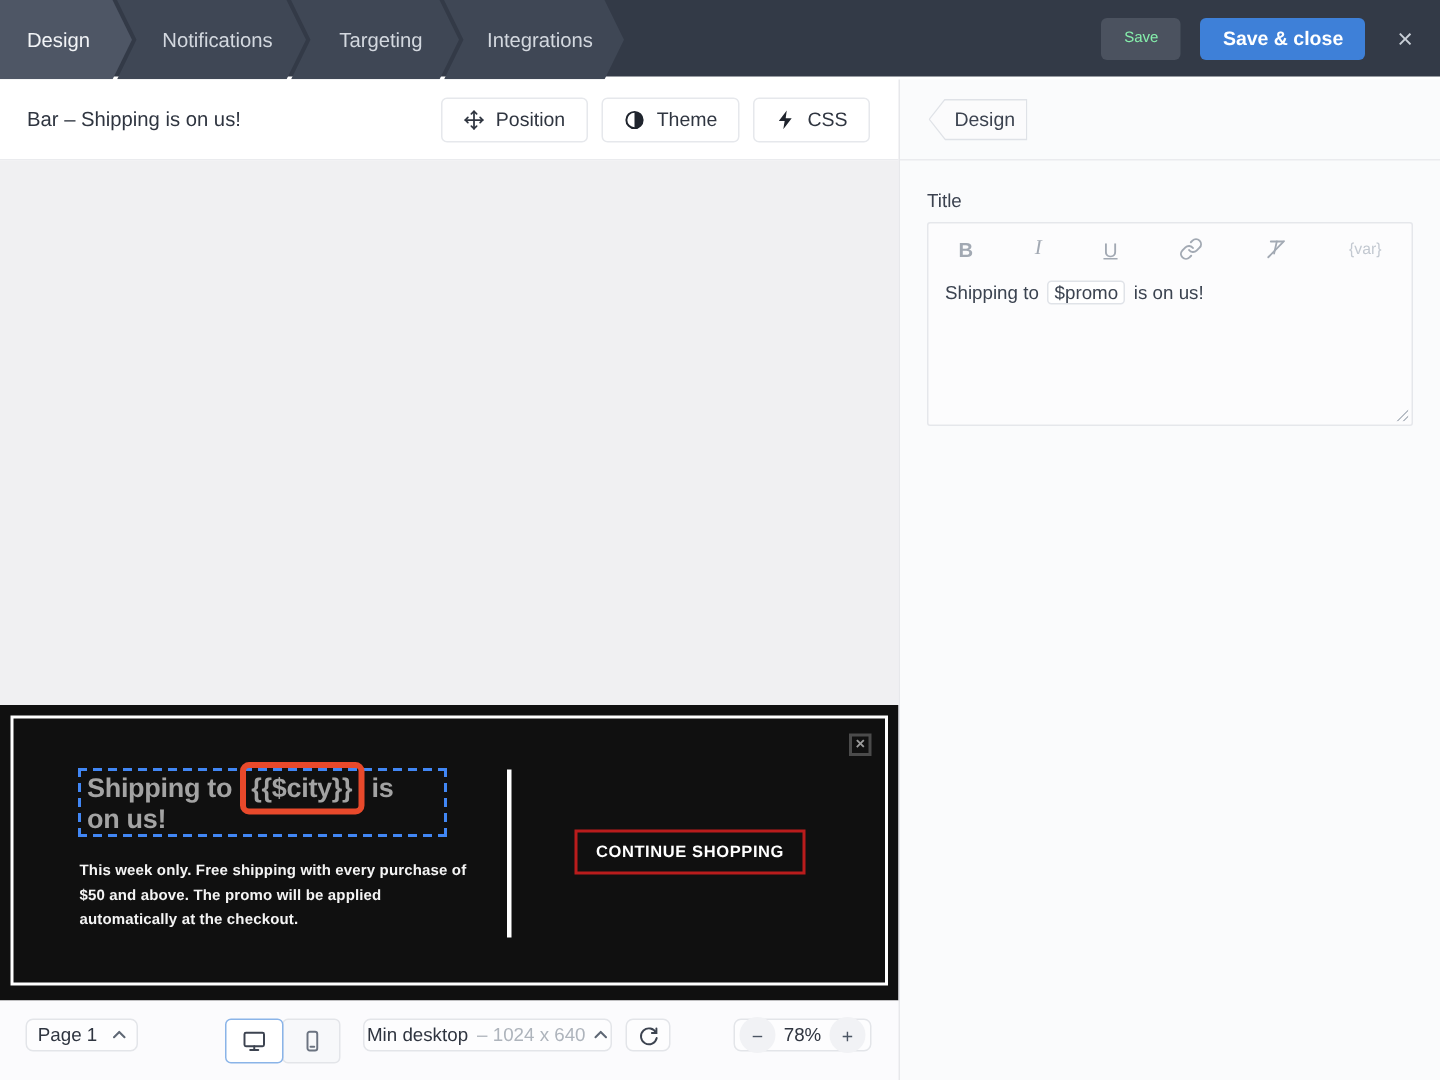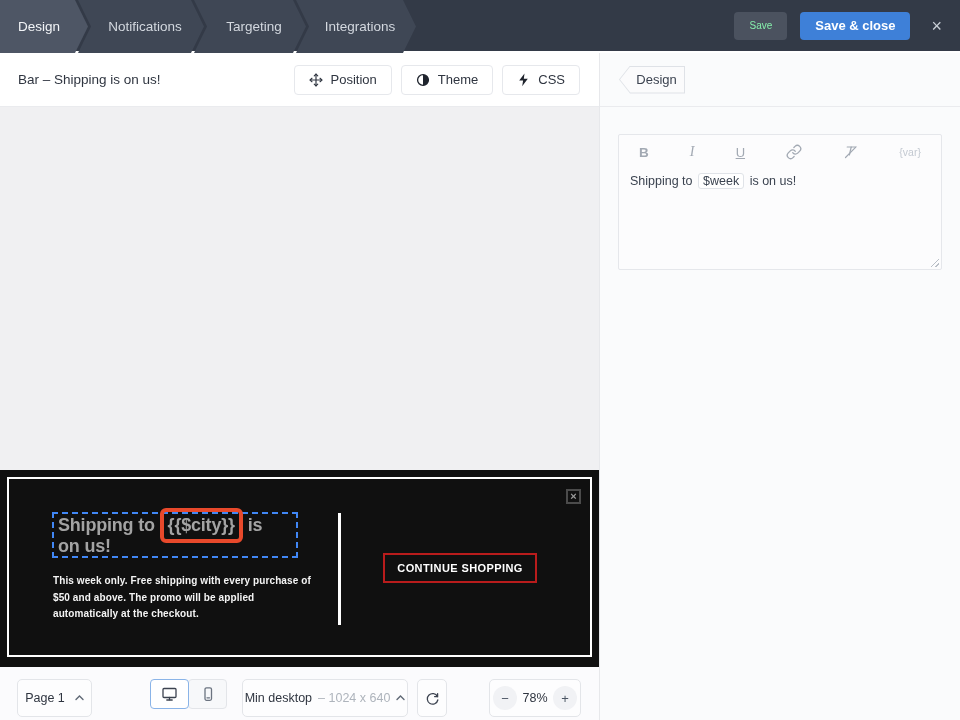--- a/index.html
+++ b/index.html
@@ -31,21 +31,21 @@
   .preview-frame { position:absolute; left:7px; top:7px; right:7px; bottom:10px; border:2px solid #ffffff; }
   .sel-box { position:absolute; left:52px; top:42px; width:246px; height:46px; border:2px dashed #4187f5; padding:1px 0 0 4px; font-size:18px; line-height:21px; font-weight:800; color:#a3a3a3; letter-spacing:-0.2px; }
   .var-box { display:inline-block; border:4px solid #e8492b; border-radius:6px; padding:3px 4px; margin:-9px 0; position:relative; }
   .body-copy { position:absolute; left:53px; top:103px; width:262px; font-size:10px; font-weight:600; line-height:16.5px; color:#f4f4f4; letter-spacing:0.1px; }
   .divider-v { position:absolute; left:338px; top:43px; width:3px; height:112px; background:#ffffff; }
   .cta { position:absolute; left:383px; top:83px; width:154px; height:30px; border:2px solid #b91c1c; background:transparent; color:#ffffff; font-size:11px; font-weight:700; letter-spacing:0.4px; display:flex; align-items:center; justify-content:center; font-family:"Liberation Sans",sans-serif; }
   .preview-close { position:absolute; left:566px; top:19px; width:15px; height:15px; border:2px solid #4b4b4b; color:#9b9b9b; display:flex; align-items:center; justify-content:center; font-size:11px; font-weight:700; line-height:1; }
 
   
   .statusbar { position:absolute; left:0; top:667px; width:599px; height:53px; background:#fbfbfd; }
-  .sb-btn { position:absolute; top:12px; border:1px solid #e3e5e9; border-radius:5px; background:#fdfdfe; height:38px; display:flex; align-items:center; justify-content:center; color:#2f3540; font-size:12.5px; }
+  .sb-btn { position:absolute; top:12px; border:1px solid #e3e5e9; border-radius:5px; background:#fdfdfe; height:22px; display:flex; align-items:center; justify-content:center; color:#2f3540; font-size:12.5px; }
   .page-btn { left:17px; width:75px; gap:10px; }
   .device-group { position:absolute; left:150px; top:12px; display:flex; }
   .device-btn { width:39px; height:30px; display:flex; align-items:center; justify-content:center; border-radius:4px; }
   .device-btn.active { border:1px solid #8ab4e8; background:#ffffff; z-index:2; }
   .device-btn.idle { border:1px solid #e3e5e9; background:#f7f8fa; margin-left:-1px; }
   .size-btn { left:242px; width:166px; gap:6px; }
   .size-muted { color:#aeb4bc; }
   .refresh-btn { left:417px; width:30px; }
   .zoom-group { left:489px; width:92px; justify-content:space-between; padding:0 3px; }
   .zoom-circle { width:24px; height:24px; border-radius:50%; background:#f1f2f5; color:#4b5563; display:flex; align-items:center; justify-content:center; font-size:13px; border:none; }
@@ -207,20 +207,21 @@
 
 <div class="panel-divider"></div>
 <div class="right-col">
   <div class="inspector-header">
     <div class="close-wrap">
       <div class="close-border"></div>
       <div class="close-face">Design</div>
     </div>
   </div>
   <div class="inspector-body">
+    <div class="field-label">Title</div>
     <div class="editor">
       <div class="editor-toolbar">
         <button class="fmt fmt-b">B</button>
         <button class="fmt fmt-i">I</button>
         <button class="fmt fmt-u">U</button>
         <button class="fmt">
           <span>
             <svg width="16" height="16" viewBox="0 0 16 16" fill="none" stroke="#a2a9b3" stroke-width="1.3" stroke-linecap="round" stroke-linejoin="round">
                 <path d="M6.7 8.7a3.3 3.3 0 0 0 5 .4l2-2a3.3 3.3 0 0 0-4.7-4.7L7.9 3.5"></path>
                 <path d="M9.3 7.3a3.3 3.3 0 0 0-5-.4l-2 2a3.3 3.3 0 0 0 4.7 4.7l1.1-1.1"></path>
@@ -232,18 +233,18 @@
             <svg width="15" height="14" viewBox="0 0 15 14" fill="none" stroke="#a2a9b3" stroke-width="1.2" stroke-linecap="round">
                 <path d="M4.2 2h8"></path>
                 <path d="M8.2 2 6.4 10"></path>
                 <path d="M2.5 12.5 13 1.8"></path>
               </svg>
           </span>
         </button>
         <button class="fmt fmt-var">{var}</button>
       </div>
       <div class="editor-content">
-        <span>Shipping to </span><span class="chip">$week</span><span> is on us!</span>
+        <span>Shipping to </span><span class="chip">$promo</span><span> is on us!</span>
       </div>
       <div class="resize-handle"></div>
     </div>
   </div>
 </div>
 
 </body></html>

